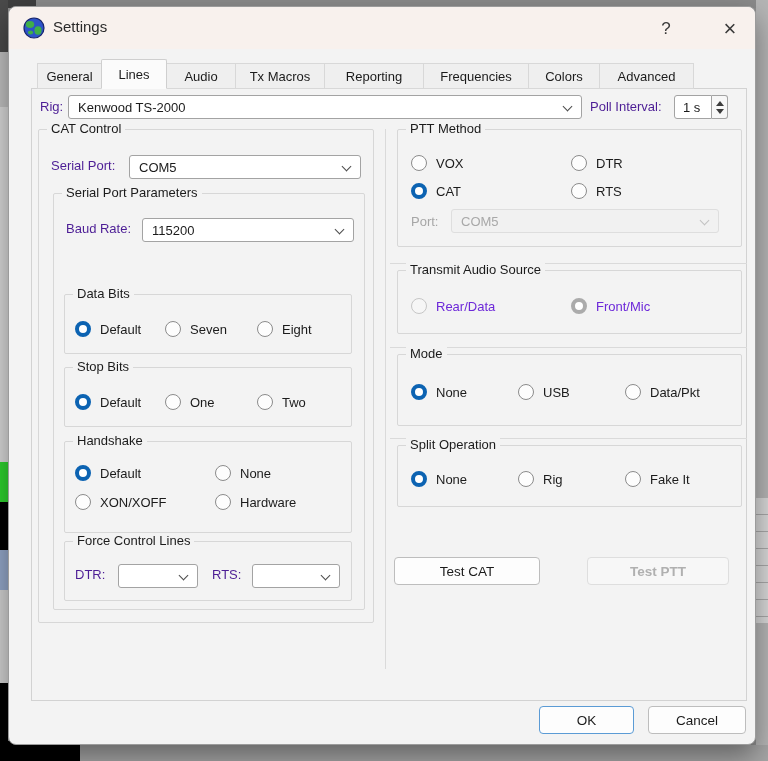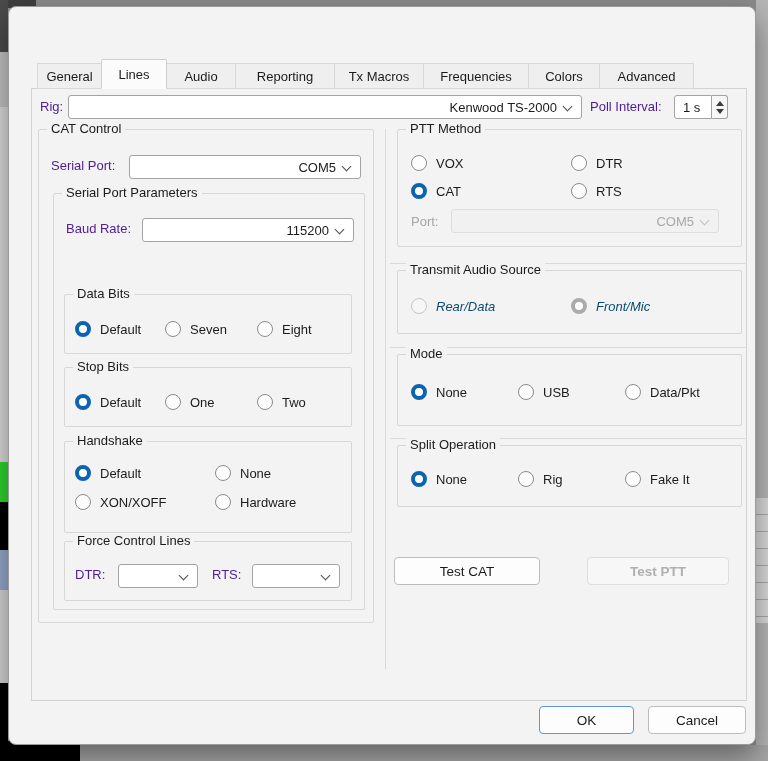--- a/index.html
+++ b/index.html
@@ -53,21 +53,21 @@
   
   .grp { position: absolute; border: 1px solid #d7d7d7; border-radius: 2px; }
   .gtitle {
     position: absolute; top: -9px; left: 8px; background: #f3f3f3; padding: 0 4px;
     font-size: 13px; color: #1b1b1b; white-space: nowrap;
   }
 
   
   .combo {
     position: absolute; height: 24px; background: #fff; border: 1px solid #a3a3a3; border-radius: 3px;
-    font-size: 13px; display: flex; align-items: center; padding: 0 24px 0 9px; color: #1b1b1b; justify-content: flex-end;
+    font-size: 13px; display: flex; align-items: center; padding: 0 24px 0 9px; color: #1b1b1b;
   }
   .combo .chev {
     position: absolute; right: 10px; top: 7px; width: 7px; height: 7px;
     border-right: 1.5px solid #4c4c4c; border-bottom: 1.5px solid #4c4c4c; transform: rotate(45deg);
   }
   .combo.disabled { background: #f1f1f1; border-color: #dedede; color: #a8a8a8; }
   .combo.disabled .chev { border-color: #c2c2c2; }
 
   
   .spin { position: absolute; display: flex; height: 24px; }
@@ -79,21 +79,21 @@
     width: 16px; height: 24px; background: #f7f7f7; border: 1px solid #a3a3a3; border-left: none;
     border-radius: 0 3px 3px 0; display: flex; flex-direction: column; align-items: center; justify-content: center; gap: 3px;
   }
   .tri-up { width: 0; height: 0; border-left: 4px solid transparent; border-right: 4px solid transparent; border-bottom: 5px solid #3c3c3c; }
   .tri-down { width: 0; height: 0; border-left: 4px solid transparent; border-right: 4px solid transparent; border-top: 5px solid #3c3c3c; }
 
   
   .opt { position: absolute; display: flex; align-items: center; gap: 9px; height: 18px; font-size: 13px; white-space: nowrap; }
   .radio { width: 16px; height: 16px; border-radius: 50%; border: 1px solid #8b8b8b; background: #fdfdfd; flex: none; }
   .opt.checked .radio { border: 4.5px solid #0c63b2; background: #fff; }
-  .opt.disabled { color: #0c4a6e; font-style: italic; }
+  .opt.disabled { color: #6d28d9; }
   .opt.disabled .radio { border-color: #c6c6c6; background: #f6f6f6; }
   .opt.disabled.checked .radio { border: 4.5px solid #ababab; background: #fff; }
 
   
   .vline { position: absolute; width: 1px; background: #dadada; }
   .hline { position: absolute; height: 1px; background: #dadada; }
 
   
   .btn {
     position: absolute; background: #fdfdfd; border: 1px solid #bdbdbd; border-radius: 4px;
@@ -118,27 +118,38 @@
   <div class="bgblock" style="left:0;top:502px;width:8px;height:48px;background:#000"></div>
   <div class="bgblock" style="left:0;top:550px;width:8px;height:40px;background:#93a7c9"></div>
   <div class="bgblock" style="left:0;top:590px;width:8px;height:93px;background:#d2d2d2"></div>
   <div class="bgblock" style="left:0;top:683px;width:8px;height:78px;background:#000"></div>
   <div class="bgblock" style="left:0;top:745px;width:768px;height:16px;background:#a6a6a6"></div>
   <div class="bgblock" style="left:0;top:741px;width:80px;height:20px;background:#000"></div>
 </div>
 
 <div class="dialog">
 
+  <div class="titlebar">
+    <svg class="app-icon" viewBox="0 0 22 22">
+      <circle cx="11" cy="11" r="10" fill="#2d53c9" stroke="#15246b" stroke-width="1.2"></circle>
+      <ellipse cx="7" cy="7.5" rx="4.2" ry="3.4" fill="#3fae49"></ellipse>
+      <ellipse cx="15" cy="13.5" rx="3.6" ry="4.2" fill="#3fae49"></ellipse>
+      <ellipse cx="7.5" cy="15.5" rx="2.6" ry="2" fill="#3fae49"></ellipse>
+    </svg>
+    <span class="win-title">Settings</span>
+    <button class="tb-btn help">?</button>
+    <button class="tb-btn close">×</button>
+  </div>
 
   <div class="tabs">
     <div class="tab" style="width:65px">General</div>
     <div class="tab active" style="width:66px">Lines</div>
     <div class="tab" style="width:70px">Audio</div>
+    <div class="tab" style="width:90px">Tx Macros</div>
     <div class="tab" style="width:100px">Reporting</div>
-    <div class="tab" style="width:90px">Tx Macros</div>
     <div class="tab" style="width:106px">Frequencies</div>
     <div class="tab" style="width:72px">Colors</div>
     <div class="tab" style="width:95px">Advanced</div>
   </div>
 
   <div class="pane">
 
     <span class="lbl" style="left:8px;top:10px">Rig:</span>
     <div class="combo" style="left:36px;top:6px;width:514px">
       <span>Kenwood TS-2000</span>

